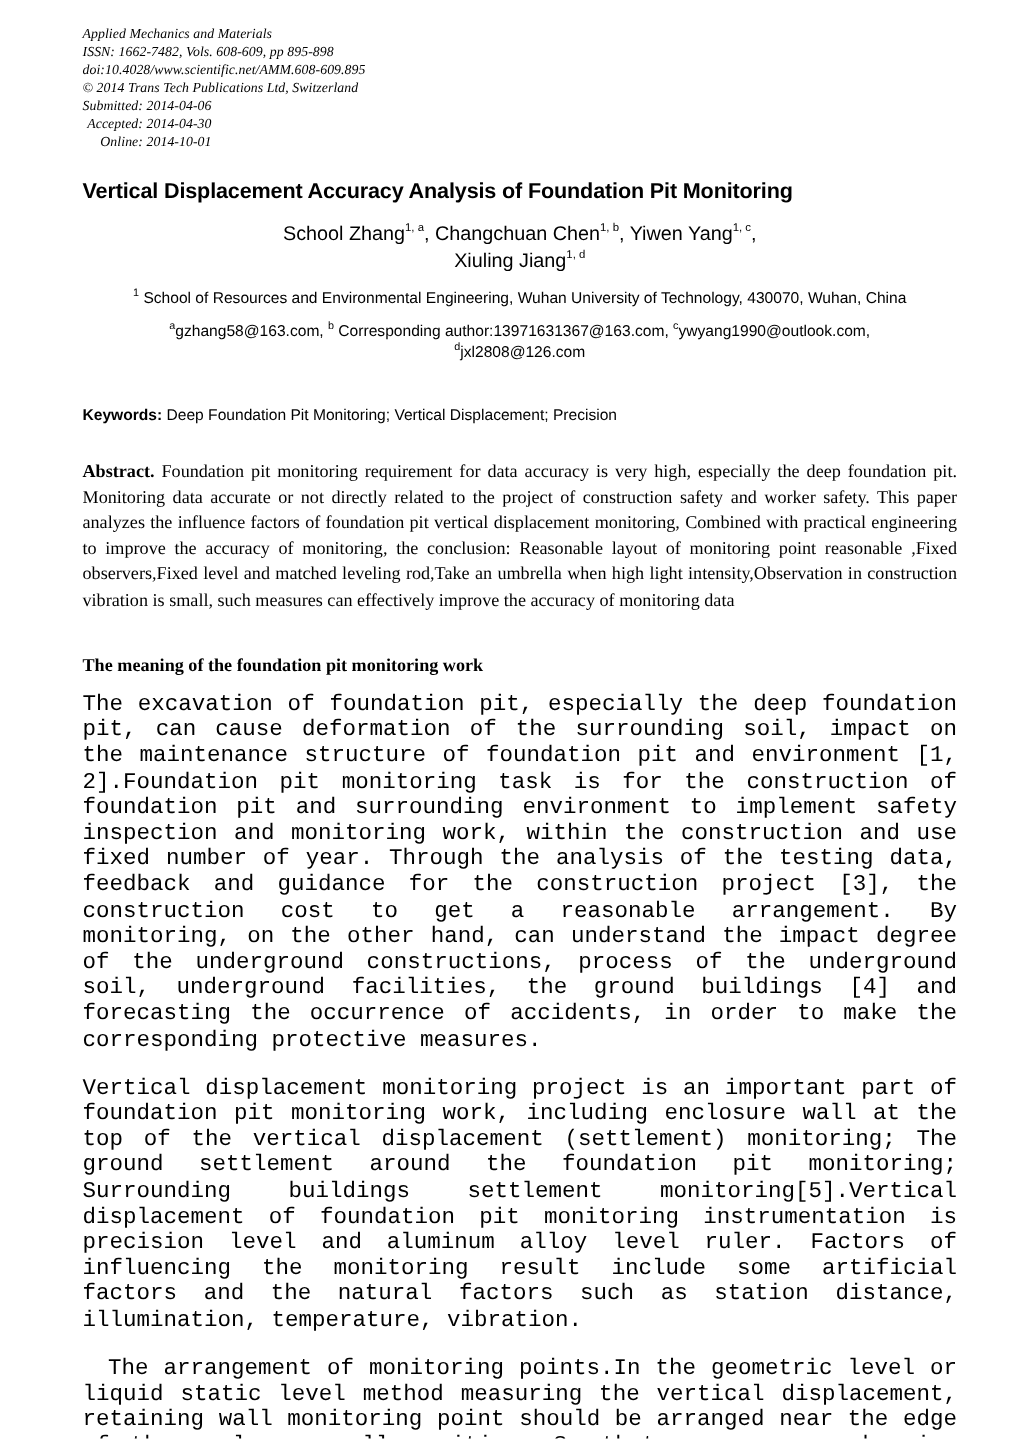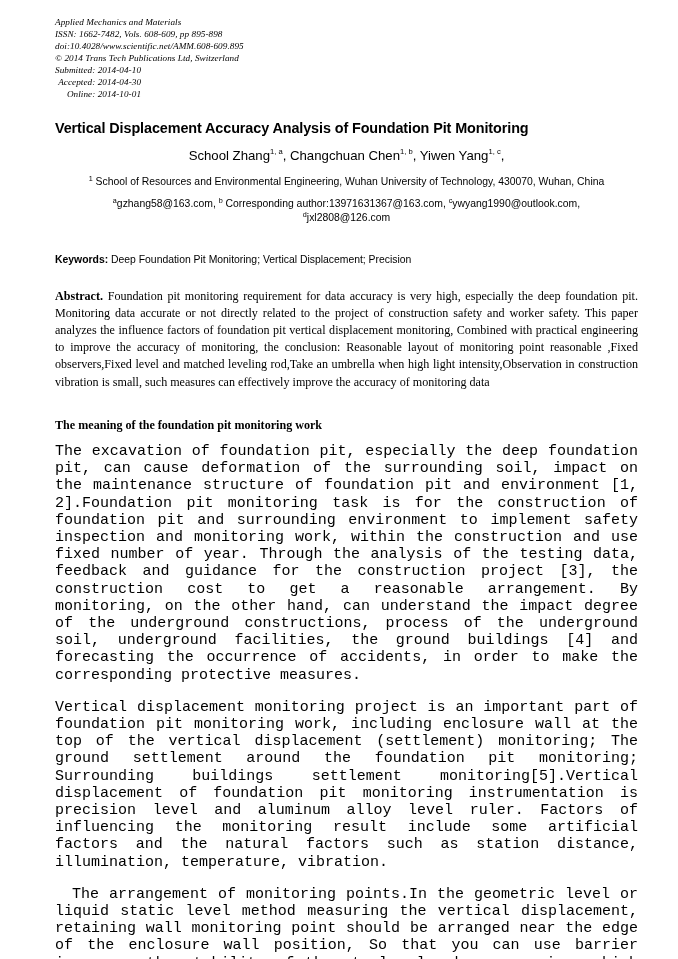--- a/index.html
+++ b/index.html
@@ -144,30 +144,31 @@
 <div class="page">
 
   <div class="journal-header">
     <div class="left-col">
       <div class="line">Applied Mechanics and Materials</div>
       <div class="line">ISSN: 1662-7482, Vols. 608-609, pp 895-898</div>
       <div class="line">doi:10.4028/www.scientific.net/AMM.608-609.895</div>
       <div class="line">© 2014 Trans Tech Publications Ltd, Switzerland</div>
     </div>
     <div class="right-col">
-      <div class="line">Submitted: 2014-04-10</div>
+      <div class="line">Submitted: 2014-04-06</div>
       <div class="line">Accepted: 2014-04-30</div>
       <div class="line">Online: 2014-10-01</div>
     </div>
   </div>
 
   <h1 class="paper-title">Vertical Displacement Accuracy Analysis of Foundation Pit Monitoring</h1>
 
   <div class="authors">
     <div><span>School Zhang</span><sup>1, a</sup><span>, </span><span>Changchuan Chen</span><sup>1, b</sup><span>, </span><span>Yiwen Yang</span><sup>1, c</sup><span>,</span></div>
+    <div><span>Xiuling Jiang</span><sup>1, d</sup></div>
   </div>
 
   <div class="affiliation"><sup>1</sup><span> School of Resources and Environmental Engineering, Wuhan University of Technology, 430070, Wuhan, China</span></div>
 
   <div class="emails">
     <span><sup>a</sup><span>gzhang58@163.com, </span><sup>b</sup><span> Corresponding author:13971631367@163.com,</span></span>
     <span><sup>c</sup><span>ywyang1990@outlook.com, </span><sup>d</sup><span>jxl2808@126.com</span></span>
   </div>
 
   <div class="keywords"><span class="kw-label">Keywords:</span><span> Deep Foundation Pit Monitoring; Vertical Displacement; Precision</span></div>

